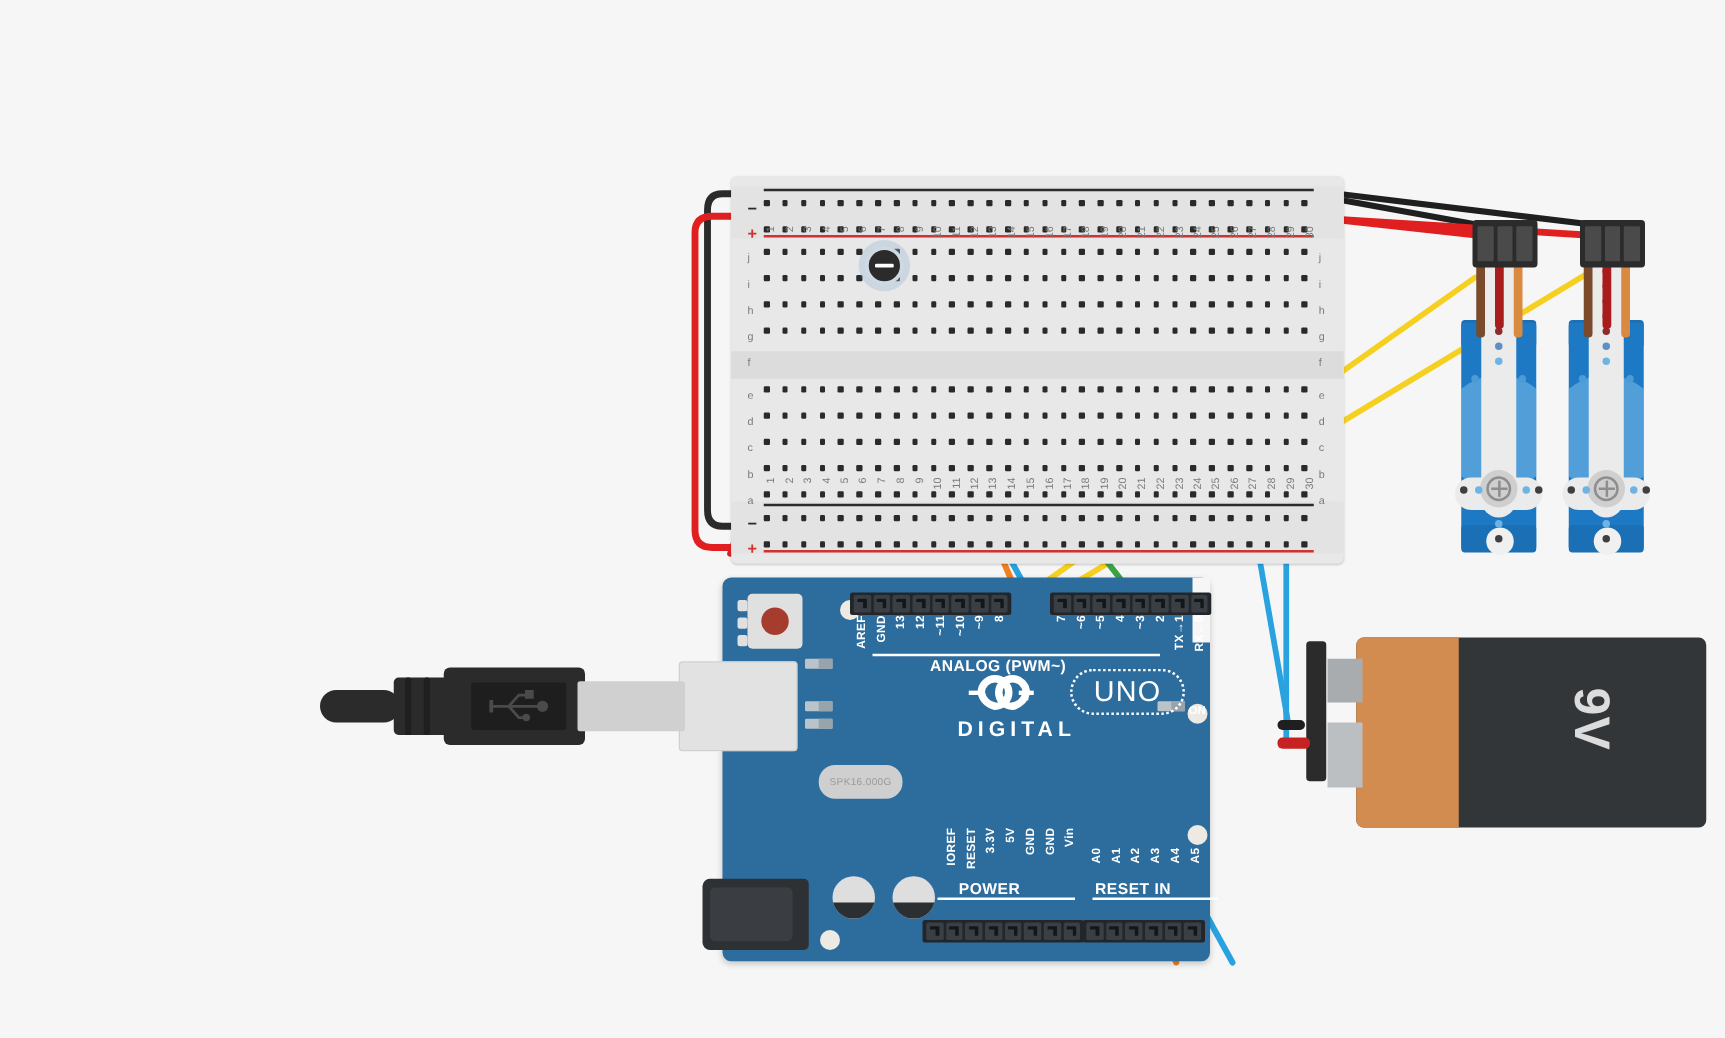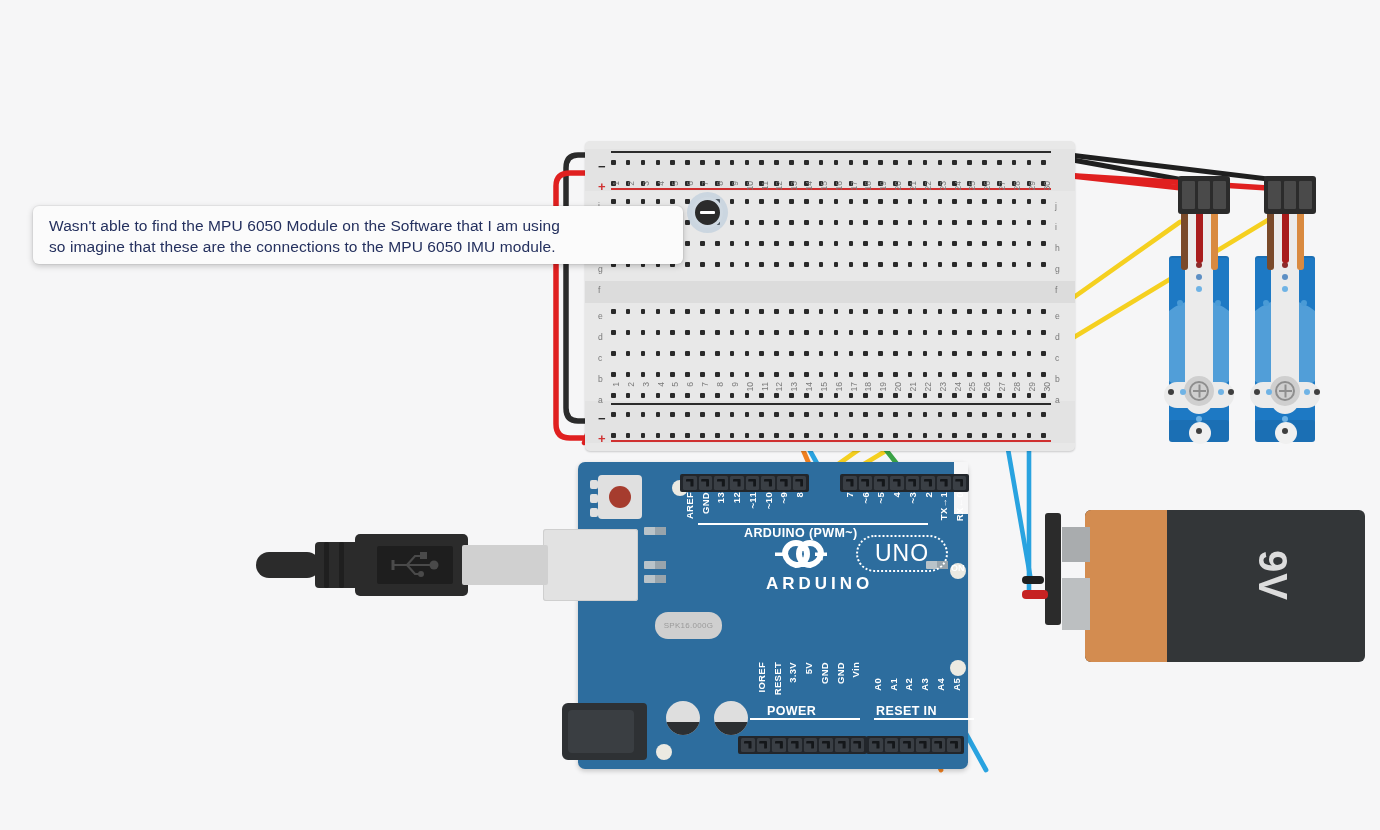--- a/index.html
+++ b/index.html
@@ -759,38 +759,38 @@
         <div class="pinlab" style="left: 266px; top: 30px;">7</div>
         <div class="pinlab" style="left: 281.7px; top: 30px;">~6</div>
         <div class="pinlab" style="left: 297.4px; top: 30px;">~5</div>
         <div class="pinlab" style="left: 313.1px; top: 30px;">4</div>
         <div class="pinlab" style="left: 328.8px; top: 30px;">~3</div>
         <div class="pinlab" style="left: 344.5px; top: 30px;">2</div>
         <div class="pinlab" style="left: 360.2px; top: 30px;">TX→1</div>
         <div class="pinlab" style="left: 375.9px; top: 30px;">RX←0</div>
       </div>
     <div class="groupline" style="left:120px;top:61px;width:230px;"></div>
-    <div class="grouplab" style="left:166px;top:64px">ARDUINO (PWM~)</div>
+    <div class="grouplab" style="left:166px;top:64px">ANALOG (PWM~)</div>
 
     <div class="ledlab" style="left:54px;top:67px">L</div>
     <div class="led" style="left:66px;top:65px"></div>
     <div class="ledlab" style="left:42px;top:101px">TX</div>
     <div class="led" style="left:66px;top:99px"></div>
     <div class="ledlab" style="left:42px;top:115px">RX</div>
     <div class="led" style="left:66px;top:113px"></div>
     <div class="led" style="left:348px;top:99px"></div>
     <div class="ledlab" style="left:373px;top:101px">ON</div>
 
     <svg style="position:absolute;left:185px;top:72px" width="80" height="40" viewBox="0 0 80 40">
       <path d="M22,20 a11,11 0 1,1 11,11 a14,14 0 0,1 -11,-11 z M58,20 a11,11 0 1,0 -11,11 a14,14 0 0,0 11,-11 z" fill="none" stroke="#fff" stroke-width="6"></path>
       <rect x="12" y="18.5" width="12" height="3.5" fill="#fff"></rect>
       <rect x="52" y="18.5" width="12" height="3.5" fill="#fff"></rect>
       <rect x="56.2" y="14.3" width="3.5" height="12" fill="#fff"></rect>
     </svg>
-    <div class="ard-word" style="left:188px;top:112px">ARDUINO</div>
+    <div class="ard-word" style="left:188px;top:112px">DIGITAL</div>
     <div class="uno-oval" style="left:278px;top:73px">
       <span class="uno-txt">UNO</span>
     </div>
 
     <div class="xtal" style="left:77px;top:150px">SPK16.000G</div>
 
     <div class="cap" style="left:88px;top:239px"></div>
     <div class="cap" style="left:136px;top:239px"></div>
 
     <div class="header" id="pwr-hdr" style="left:160px;top:274px">
@@ -948,21 +948,17 @@
       <div class="bat-orange"></div>
       <div class="bat-label">9V</div>
     </div>
     <div style="position:absolute;left:1062px;top:527px;width:28px;height:35px;background:#a9acae;"></div>
     <div style="position:absolute;left:1062px;top:578px;width:28px;height:52px;background:#bcbfc1;"></div>
     <div class="bat-cap"></div>
     <div style="position:absolute;left:1022px;top:576px;width:22px;height:8px;background:#1f1f1f;border-radius:4px"></div>
     <div style="position:absolute;left:1022px;top:590px;width:26px;height:9px;background:#c62222;border-radius:4px"></div>
   </div>
 
-  <div class="callout">
-    <div class="callout-text">Wasn't able to find the MPU 6050 Module on the Software that I am using
-so imagine that these are the connections to the MPU 6050 IMU module.</div>
-  </div>
   <div class="collapse-btn">
       <i></i>
     </div>
 
 </div>
 
 </body></html>

